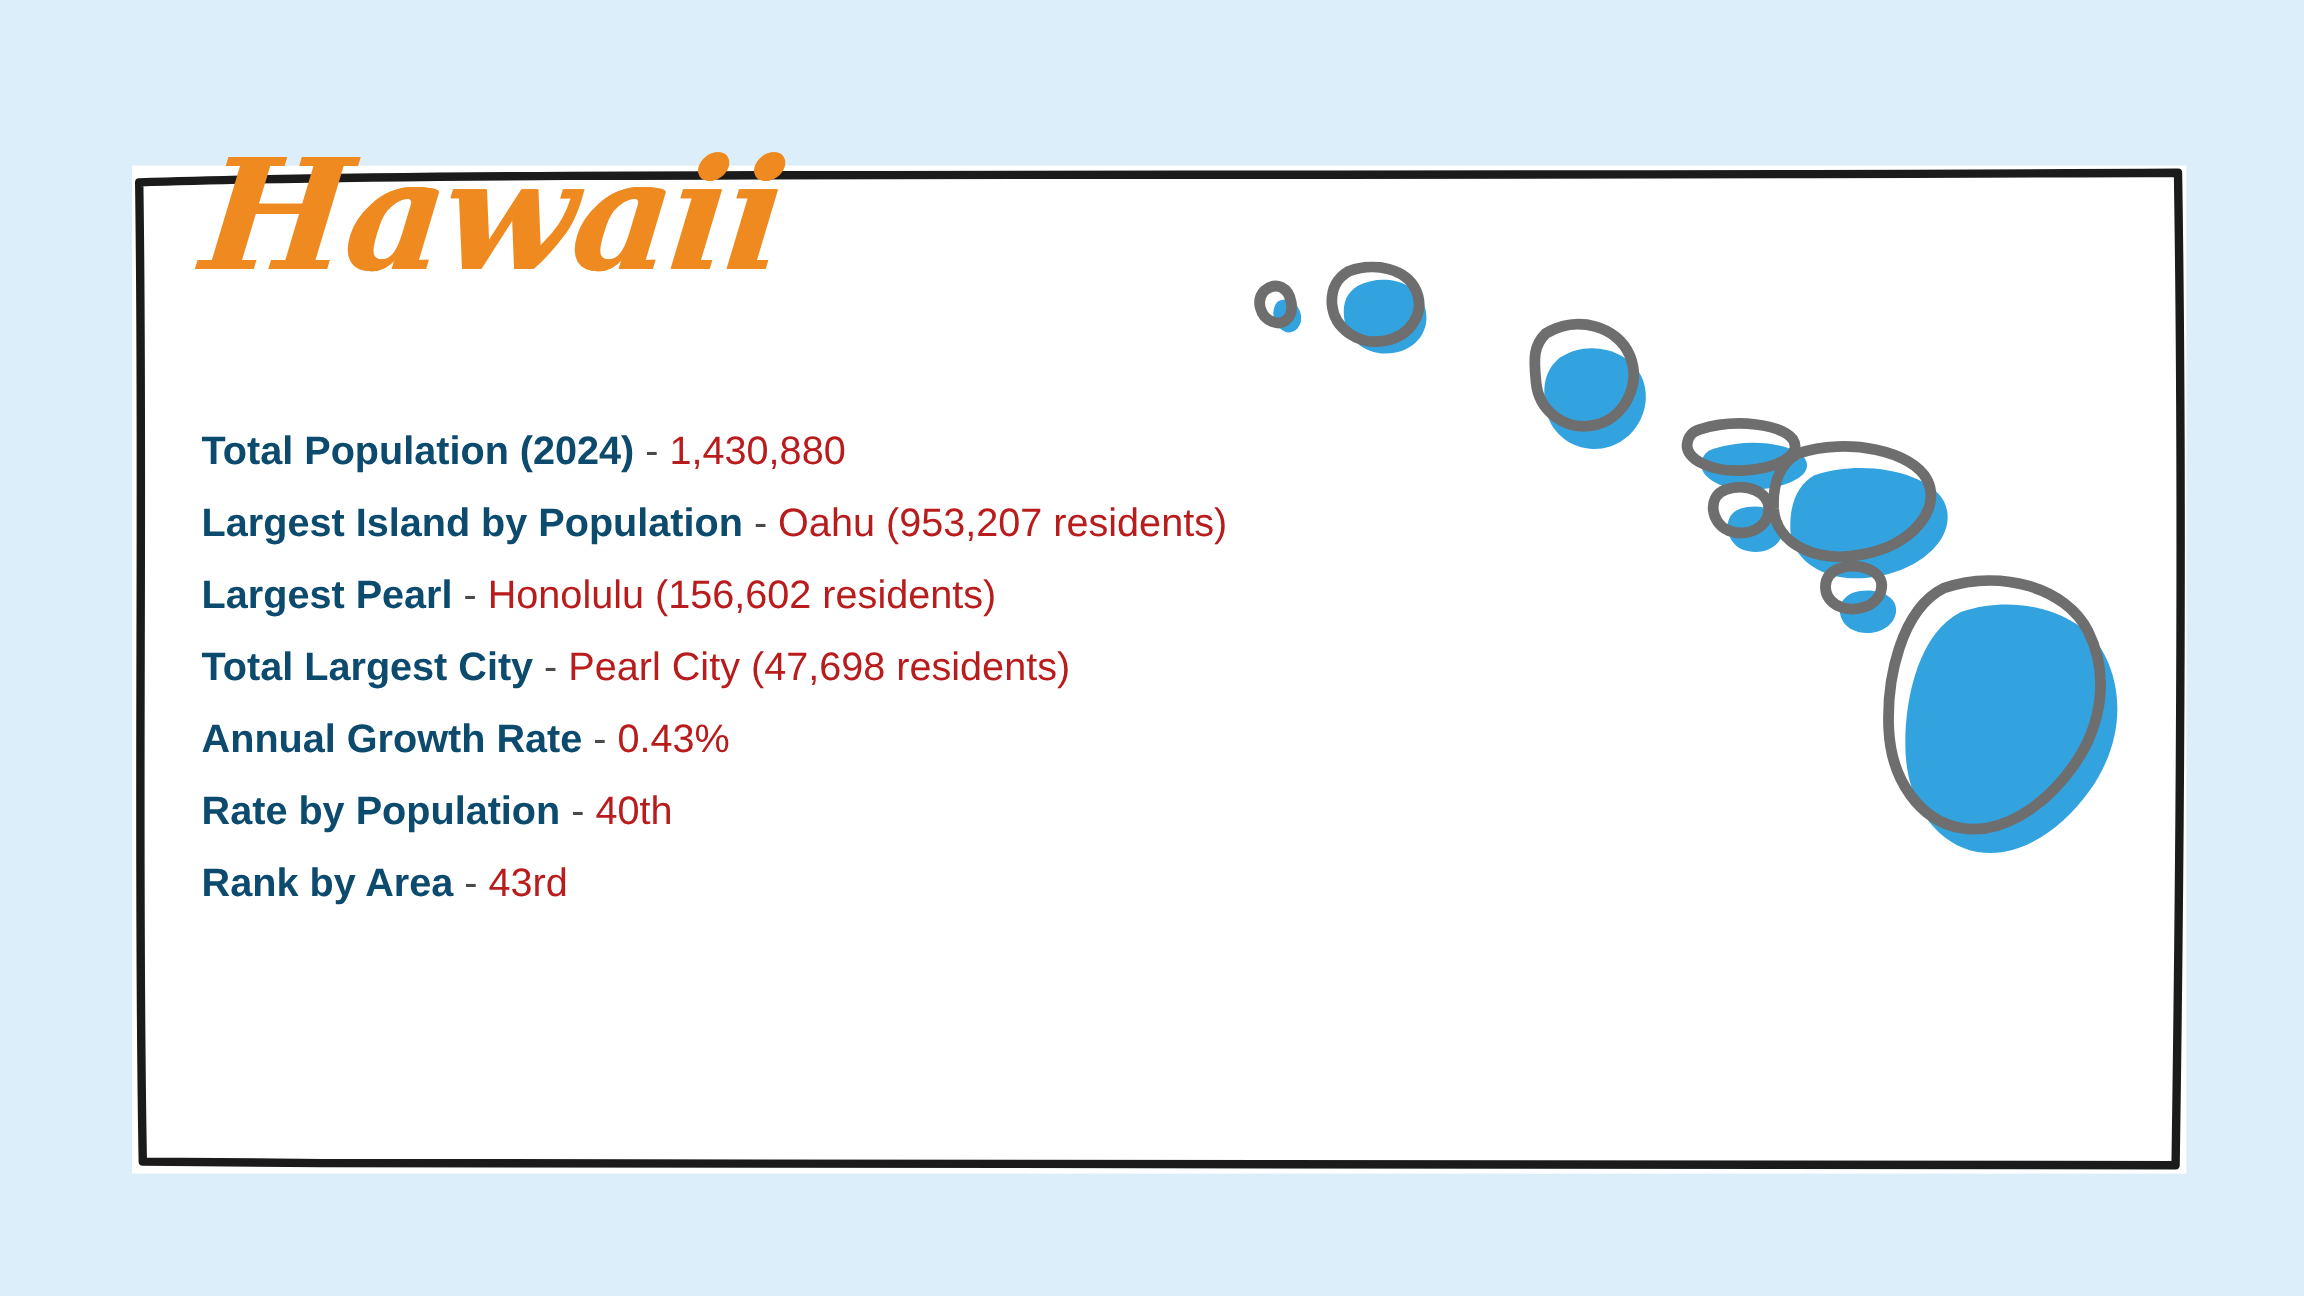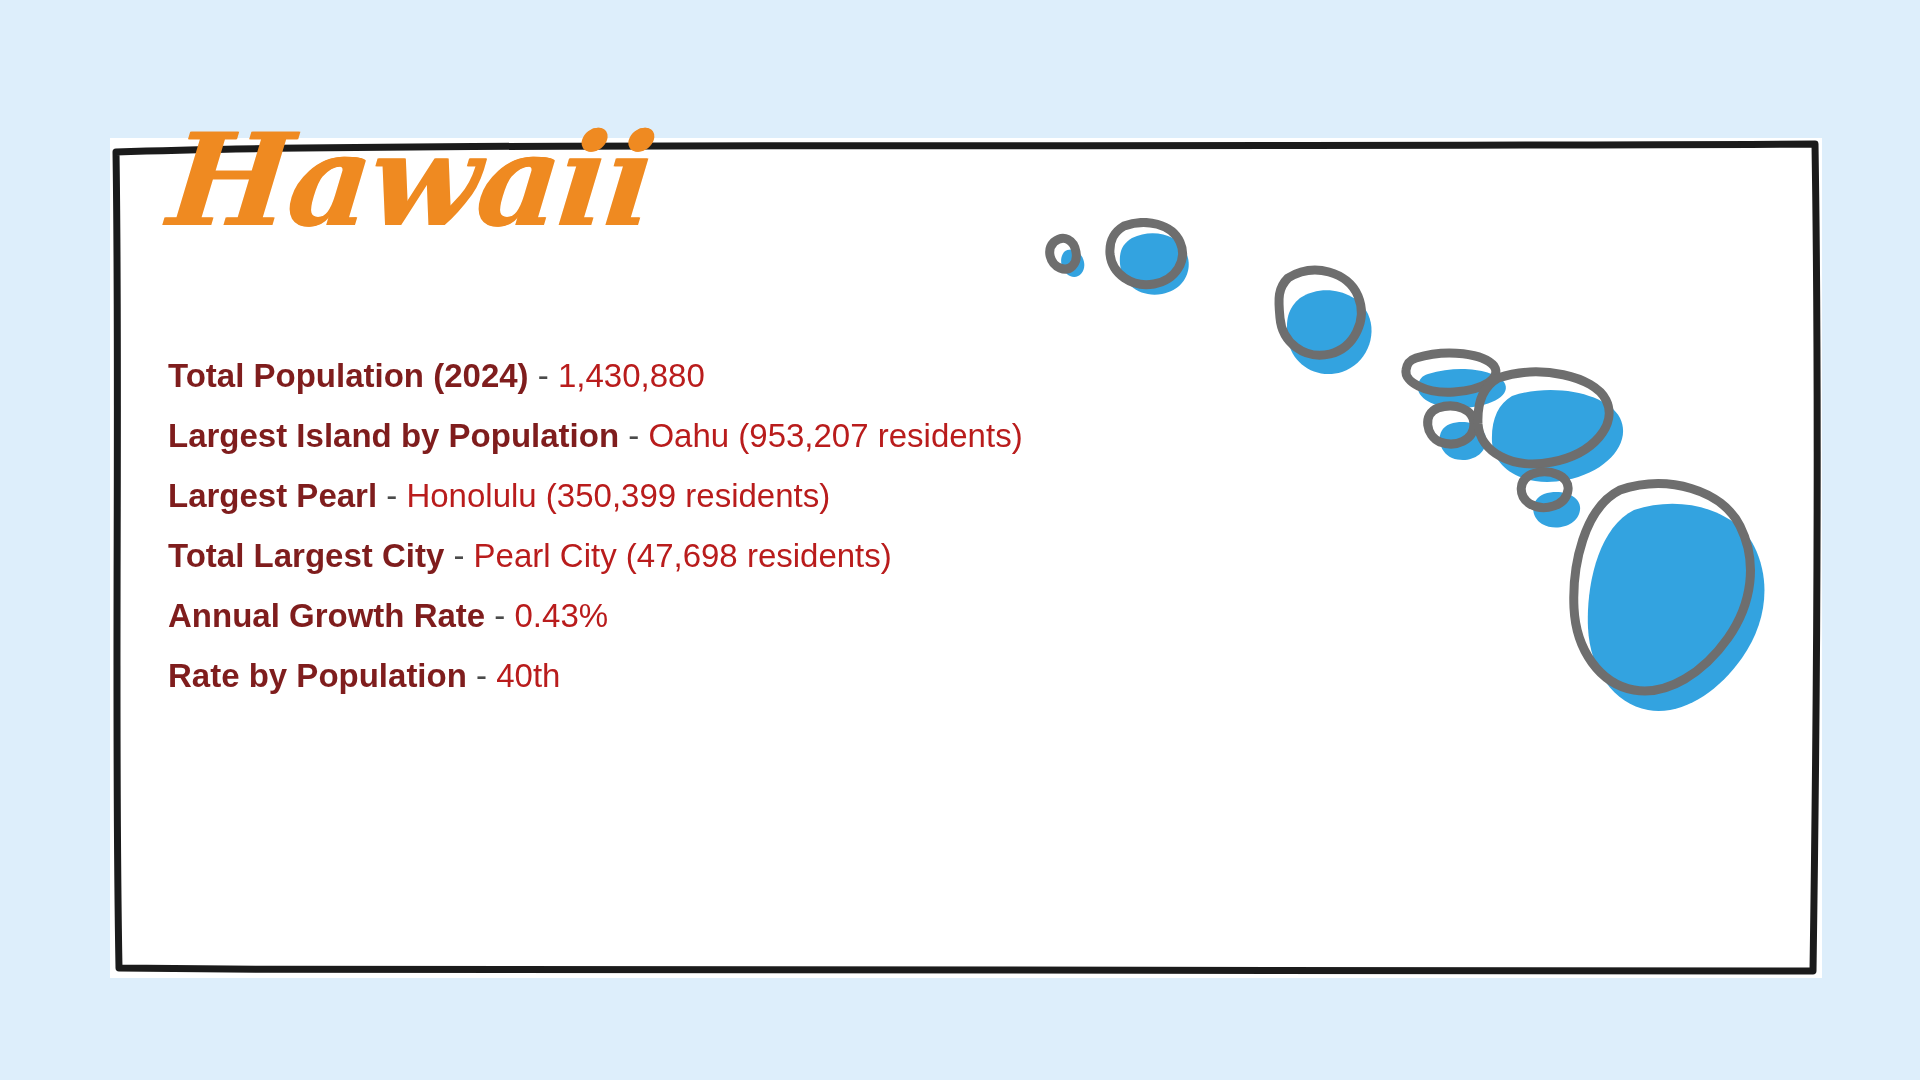--- a/index.html
+++ b/index.html
@@ -54,21 +54,21 @@
   }
   .fact {
     font-size: 33px;
     line-height: 60px;
     color: #3b3b3b;
     white-space: nowrap;
     font-family: "Liberation Sans", sans-serif;
   }
   .fact .lbl {
     font-weight: bold;
-    color: #7f1d1d;
+    color: #0c4a6e;
   }
   .fact .sep {
     color: #4a4a4a;
   }
   .fact .val {
     color: #b91c1c;
   }
   .map {
     position: absolute;
     right: 40px;
@@ -91,30 +91,33 @@
     <div class="title">Hawaii</div>
 
     <div class="facts">
       <div class="fact">
         <span class="lbl">Total Population (2024)</span><span class="sep"> - </span><span class="val">1,430,880</span>
       </div>
       <div class="fact">
         <span class="lbl">Largest Island by Population</span><span class="sep"> - </span><span class="val">Oahu (953,207 residents)</span>
       </div>
       <div class="fact">
-        <span class="lbl">Largest Pearl</span><span class="sep"> - </span><span class="val">Honolulu (350,399 residents)</span>
+        <span class="lbl">Largest Pearl</span><span class="sep"> - </span><span class="val">Honolulu (156,602 residents)</span>
       </div>
       <div class="fact">
         <span class="lbl">Total Largest City</span><span class="sep"> - </span><span class="val">Pearl City (47,698 residents)</span>
       </div>
       <div class="fact">
         <span class="lbl">Annual Growth Rate</span><span class="sep"> - </span><span class="val">0.43%</span>
       </div>
       <div class="fact">
         <span class="lbl">Rate by Population</span><span class="sep"> - </span><span class="val">40th</span>
+      </div>
+      <div class="fact">
+        <span class="lbl">Rank by Area</span><span class="sep"> - </span><span class="val">43rd</span>
       </div>
     </div>
 
     <svg class="map" viewBox="0 0 740 620">
       <g fill="#33a3e0">
 
         <path d="M22,34 C30,28 40,34 42,44 C44,54 36,62 28,58 C20,54 16,42 22,34 Z"></path>
 
         <path d="M90,20 C110,10 136,16 144,34 C152,52 142,72 120,76 C98,80 80,66 78,46 C77,34 80,26 90,20 Z"></path>
 

